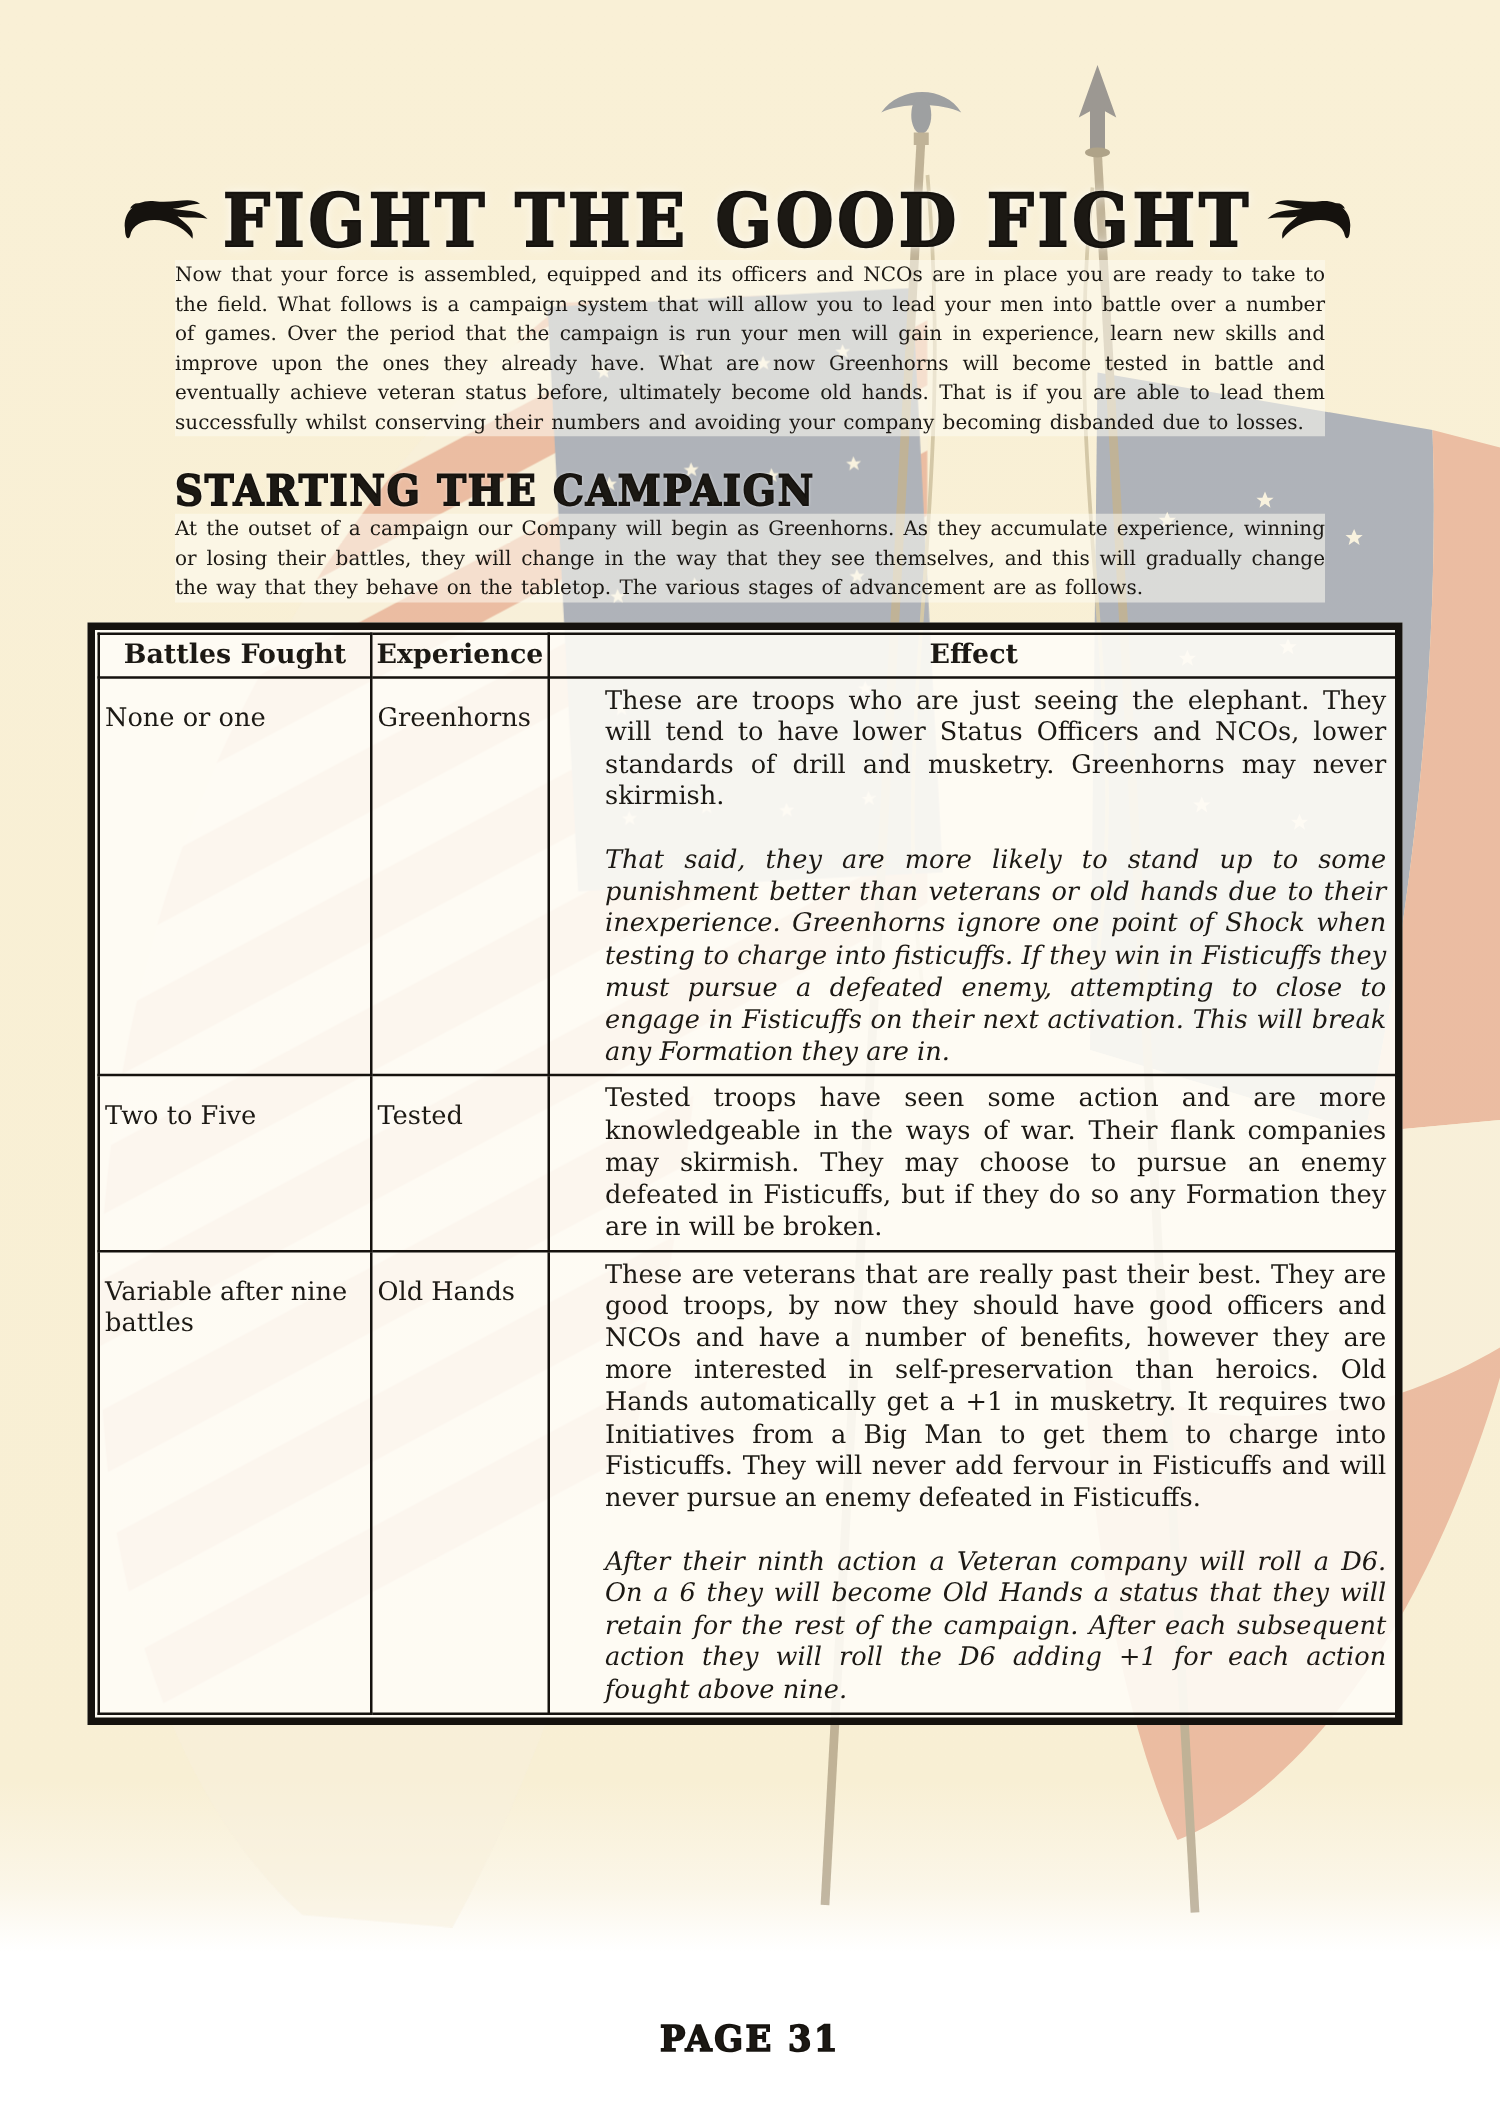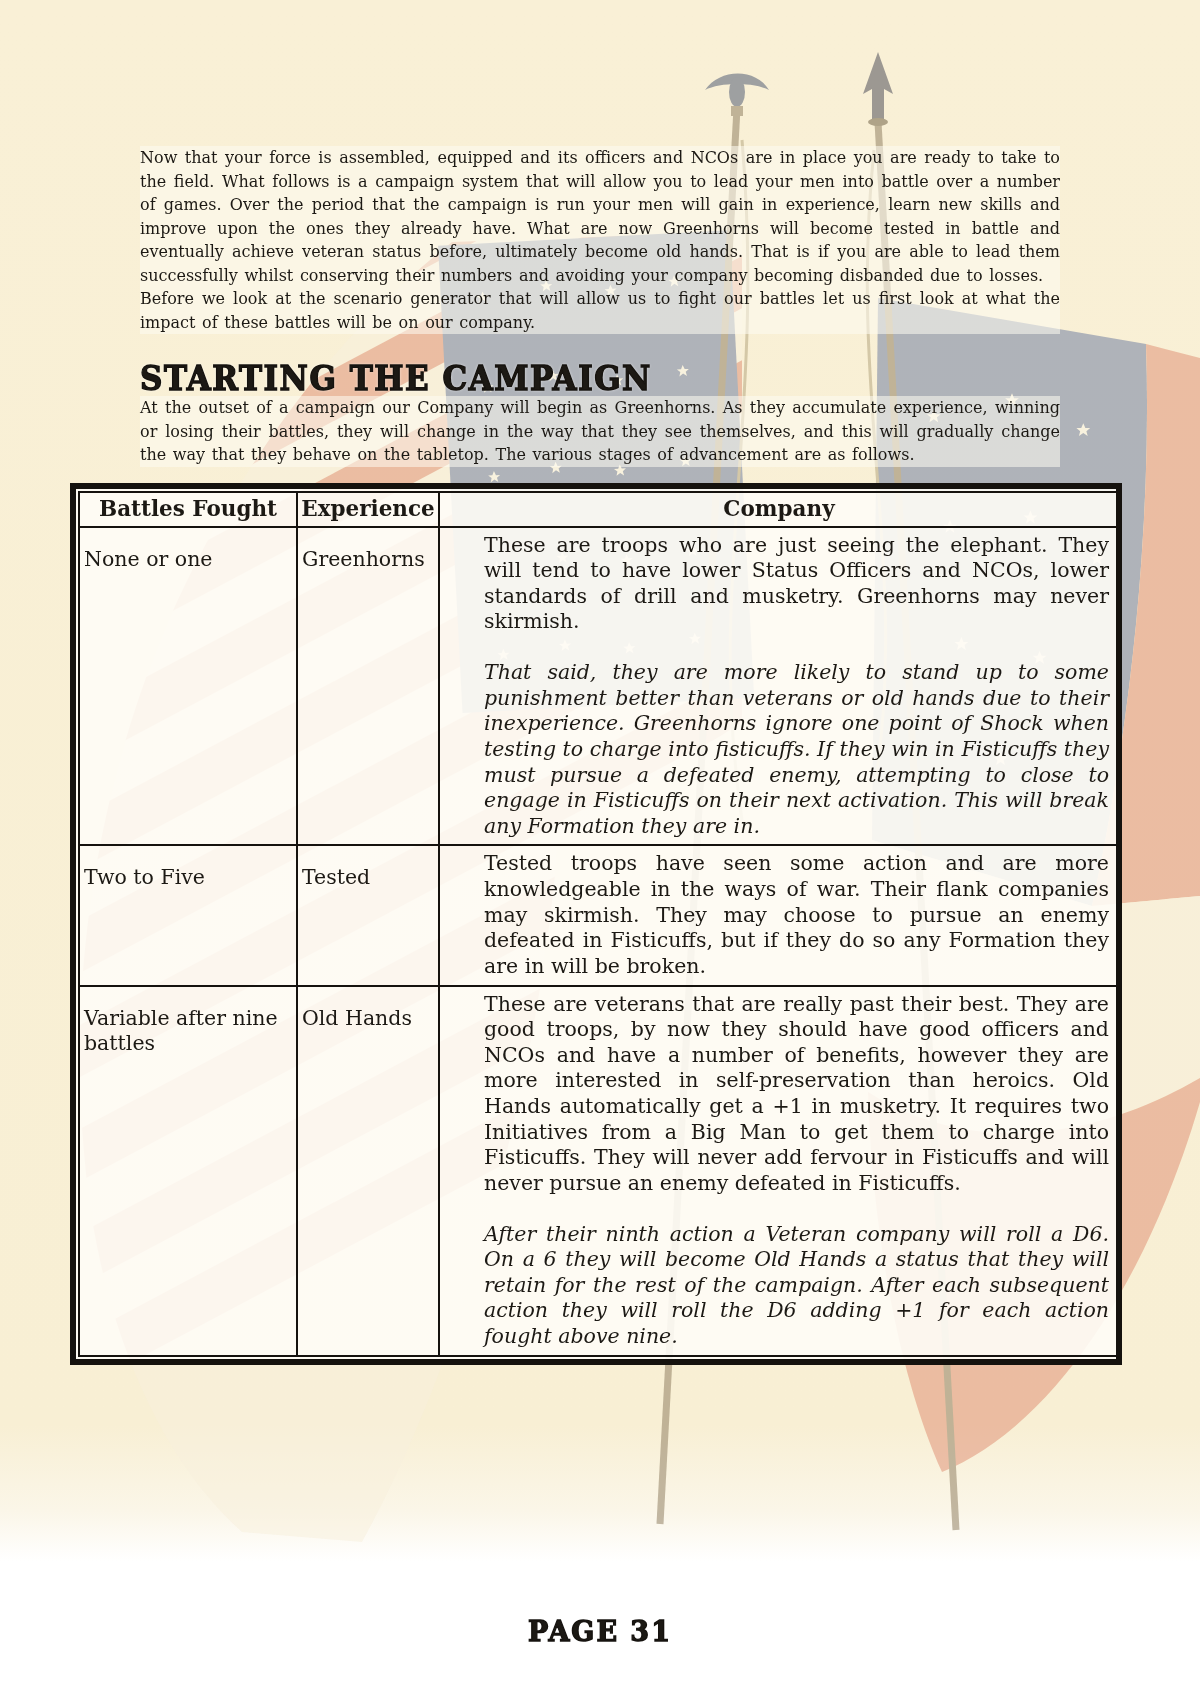--- a/index.html
+++ b/index.html
@@ -128,39 +128,49 @@
         <ellipse cx="878" cy="122" rx="10" ry="4" fill="#6b5c40"></ellipse>
       </g>
 
       <path d="M742,140 C766,420 706,580 742,820" stroke="#b3a37c" stroke-width="3" fill="none"></path>
       <path d="M874,150 C848,400 908,560 876,780" stroke="#b3a37c" stroke-width="3" fill="none"></path>
     </g>
   </svg>
 
   <div class="content">
 
+    <div class="title-row">
+      <svg class="flourish" viewBox="0 0 74 48">
+        <path d="M4,30 C2,16 14,6 28,8 C44,10 56,4 64,10 C56,10 48,14 42,14 C52,16 62,14 70,22 C60,20 52,22 46,20 C52,26 60,30 58,38 C52,30 44,26 36,24 C24,21 10,24 8,36 C6,40 4,36 4,30 Z" fill="#15120e"></path>
+        <path d="M22,14 C18,8 10,8 8,14 C12,12 18,12 22,14 Z" fill="#15120e"></path>
+      </svg>
+      <div class="big-title">FIGHT THE GOOD FIGHT</div>
+      <svg class="flourish right" viewBox="0 0 74 48">
+        <path d="M4,30 C2,16 14,6 28,8 C44,10 56,4 64,10 C56,10 48,14 42,14 C52,16 62,14 70,22 C60,20 52,22 46,20 C52,26 60,30 58,38 C52,30 44,26 36,24 C24,21 10,24 8,36 C6,40 4,36 4,30 Z" fill="#15120e"></path>
+        <path d="M22,14 C18,8 10,8 8,14 C12,12 18,12 22,14 Z" fill="#15120e"></path>
+      </svg>
+    </div>
 
     <p class="body p1">Now that your force is assembled, equipped and its officers and NCOs are in place you are ready to take to the field.  What follows is a campaign system that will allow you to lead your men into battle over a number of games.  Over the period that the campaign is run your men will gain in experience, learn new skills and improve upon the ones they already have.  What are now Greenhorns will become tested in battle and eventually achieve veteran status before, ultimately become old hands.  That is if you are able to lead them successfully whilst conserving their numbers and avoiding your company becoming disbanded due to losses.</p>
-    <p class="body p2">Before we look at the scenario generator that will allow us to fight our battles let us first look at what the impact of these battles will be on our company.</p>
 
     <div class="h2">STARTING THE CAMPAIGN</div>
     <p class="body p3">At the outset of a campaign our Company will begin as Greenhorns.  As they accumulate experience, winning or losing their battles, they will change in the way that they see themselves, and this will gradually change the way that they behave on the tabletop.  The various stages of advancement are as follows.</p>
 
     <div class="tablewrap">
       <table class="adv">
         <colgroup>
           <col style="width:218px">
             <col style="width:142px">
             <col style="width:680px">
         </colgroup>
         <thead>
           <tr>
             <th>Battles Fought</th>
             <th>Experience</th>
-            <th>Company</th>
+            <th>Effect</th>
           </tr>
         </thead>
         <tbody>
           <tr>
             <td class="c">None or one</td>
             <td class="c">Greenhorns</td>
             <td class="effect">
               <p>These are troops who are just seeing the elephant.  They will tend to have lower Status Officers and NCOs, lower standards of drill and musketry.  Greenhorns may never skirmish.</p>
               <p>That said, they are more likely to stand up to some punishment better than veterans or old hands due to their inexperience.  Greenhorns ignore one point of Shock when testing to charge into fisticuffs.  If they win in Fisticuffs they must pursue a defeated enemy, attempting to close to engage in Fisticuffs on their next activation.  This will break any Formation they are in.</p>
             </td>

